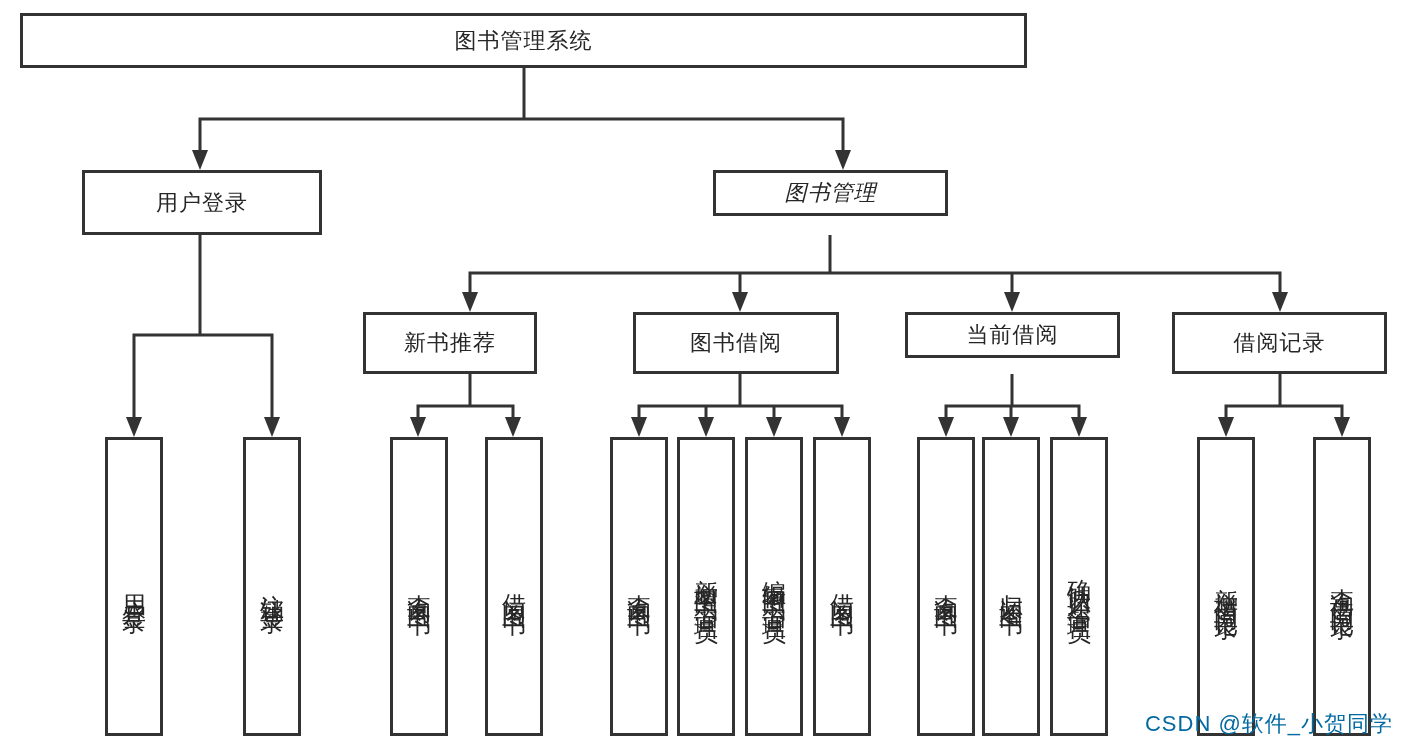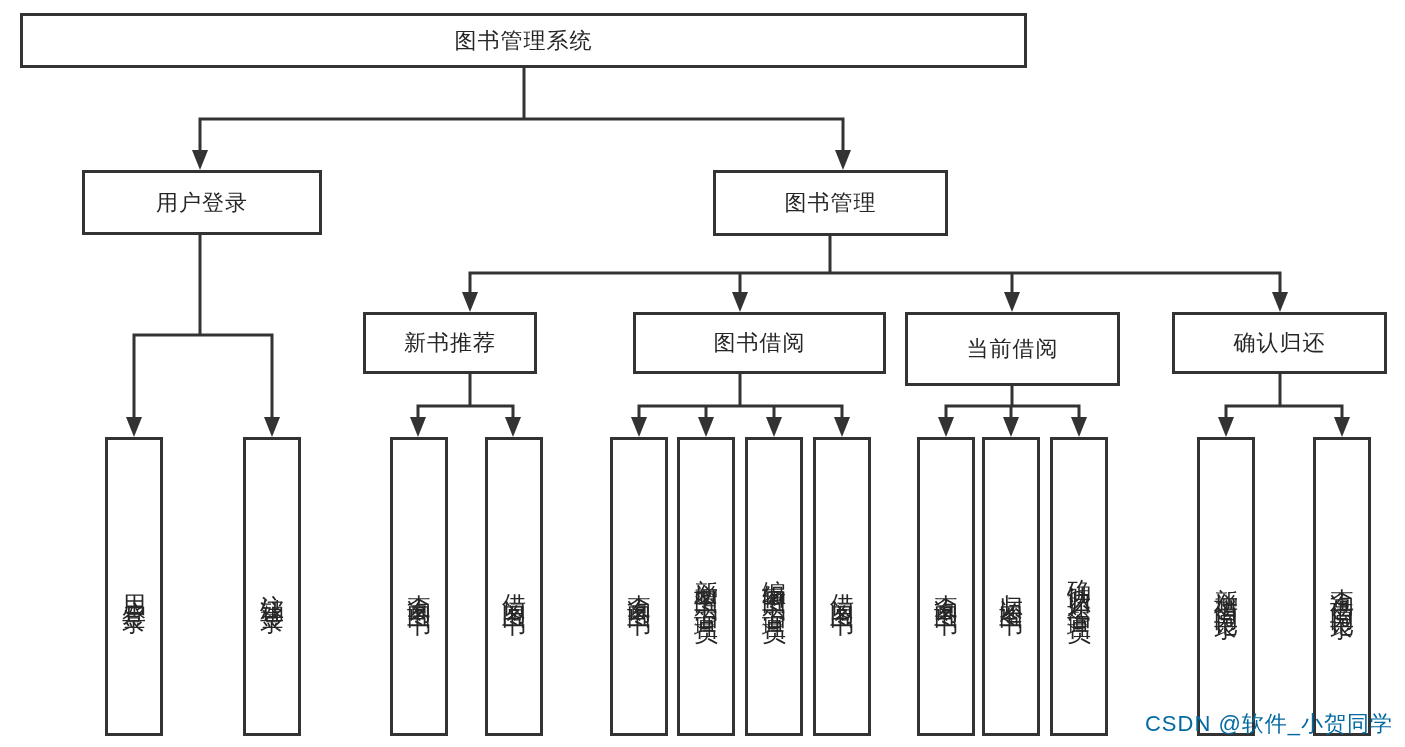--- a/index.html
+++ b/index.html
@@ -116,35 +116,35 @@
     </g>
   </svg>
 
   <div class="box h" style="left:20px; top:13px; width:1007px; height:55px;justify-content:center;">
     <span>图书管理系统</span>
   </div>
 
   <div class="box h" style="left:82px; top:170px; width:240px; height:65px;">
     <span>用户登录</span>
   </div>
-  <div class="box h" style="left:713px; top:170px; width:235px; height:66px;">
+  <div class="box h" style="left:713px; top:170px; width:235px; height:46px;font-style:italic;">
     <span>图书管理</span>
   </div>
 
   <div class="box h" style="left:363px; top:312px; width:174px; height:62px;">
     <span>新书推荐</span>
   </div>
-  <div class="box h" style="left:633px; top:312px; width:253px; height:62px;align-items:center;">
+  <div class="box h" style="left:633px; top:312px; width:206px; height:62px;align-items:center;">
     <span>图书借阅</span>
   </div>
-  <div class="box h" style="left:905px; top:312px; width:215px; height:74px;">
+  <div class="box h" style="left:905px; top:312px; width:215px; height:46px;">
     <span>当前借阅</span>
   </div>
   <div class="box h" style="left:1172px; top:312px; width:215px; height:62px;">
-    <span>确认归还</span>
+    <span>借阅记录</span>
   </div>
 
   <div class="box v" style="left:105px;">
     <span>用户登录</span>
   </div>
   <div class="box v" style="left:243px;">
     <span>注销登录</span>
   </div>
 
   <div class="box v" style="left:390px;">

